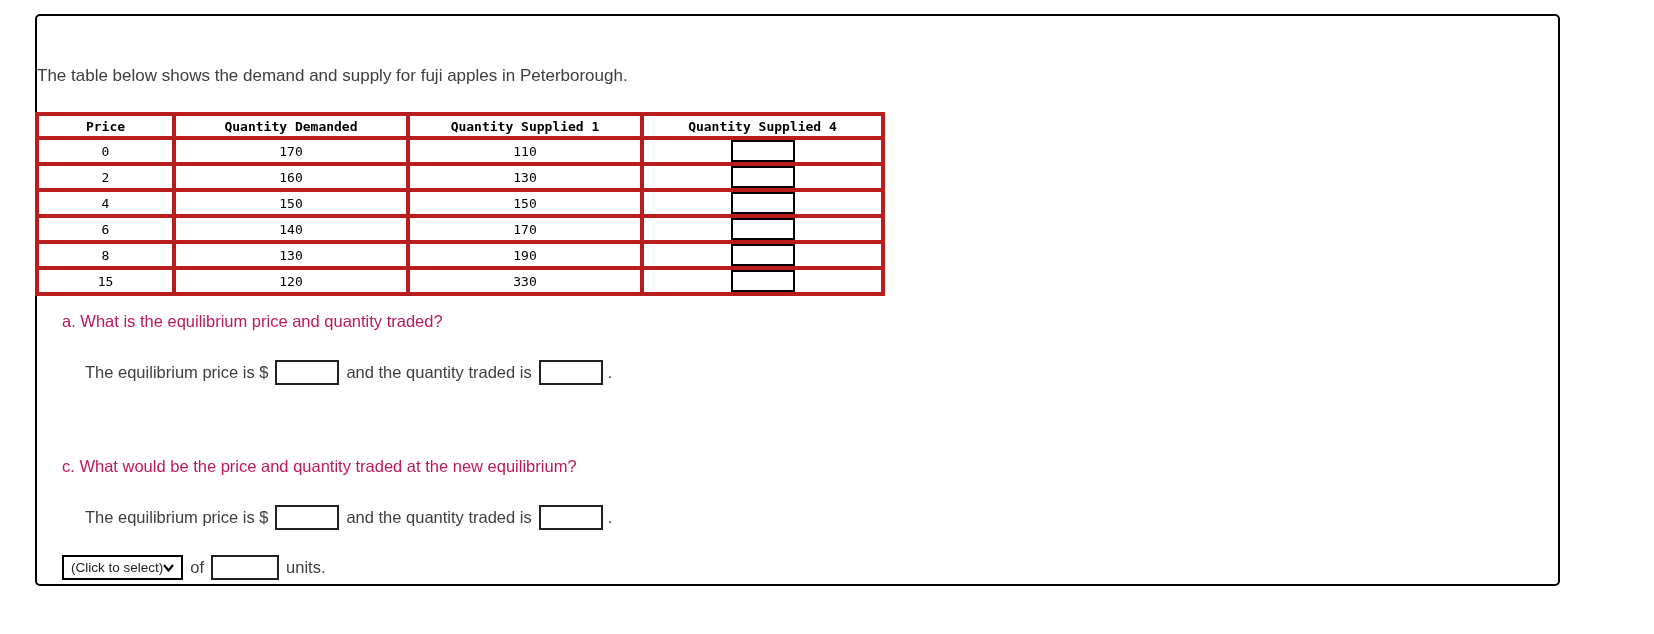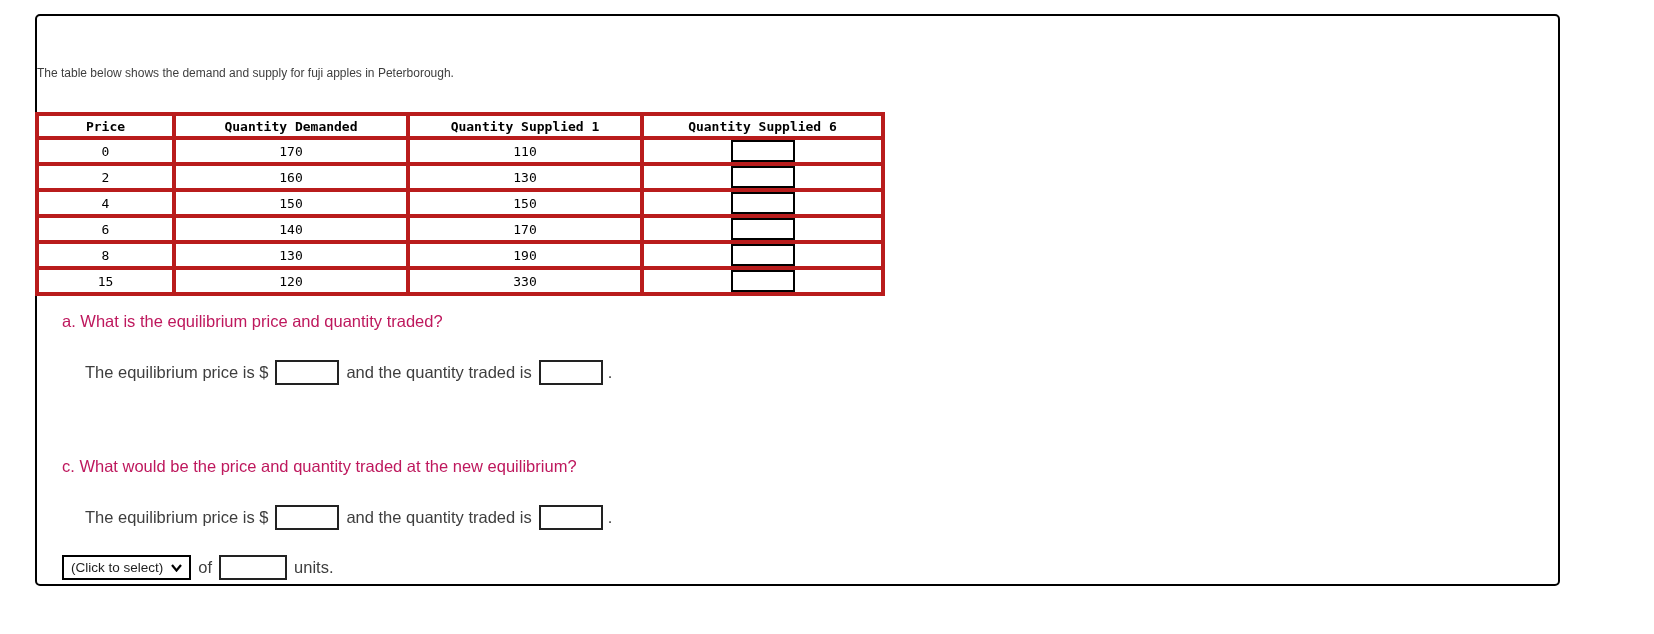--- a/index.html
+++ b/index.html
@@ -24,21 +24,21 @@
     height: 572px;
     border: 2.5px solid #000000;
     border-radius: 5px;
     background: #ffffff;
     box-sizing: border-box;
   }
   .prompt-title {
     position: absolute;
     left: 37px;
     top: 66px;
-    font-size: 12px;
+    font-size: 17px;
     color: #3e3e3e;
     white-space: nowrap;
   }
   
   table.ds-table {
     position: absolute;
     left: 35px;
     top: 112px;
     border-collapse: collapse;
     background: #ffffff;
@@ -106,21 +106,20 @@
     padding: 0 4px;
     font-family: "Liberation Sans", sans-serif;
     font-size: 14px;
     color: #333333;
   }
   .dot { margin-left: -2px; }
   
   .select-box {
     display: inline-flex;
     align-items: center;
-    gap: 8px;
     height: 25px;
     border: 2px solid #000000;
     box-sizing: border-box;
     background: #ffffff;
     padding: 0 7px;
     font-size: 13.5px;
     color: #1f1f1f;
     cursor: pointer;
   }
   .select-box .chev {
@@ -143,21 +142,21 @@
       <col class="col-price">
         <col class="col-qd">
         <col class="col-qs1">
         <col class="col-qs2">
     </colgroup>
     <thead>
       <tr>
         <th>Price</th>
         <th>Quantity Demanded</th>
         <th>Quantity Supplied 1</th>
-        <th>Quantity Supplied 6</th>
+        <th>Quantity Supplied 4</th>
       </tr>
     </thead>
     <tbody>
       <tr>
         <td>0</td>
         <td>170</td>
         <td>110</td>
         <td>
             <input class="qs2-input" value="" style="">
           </td>

